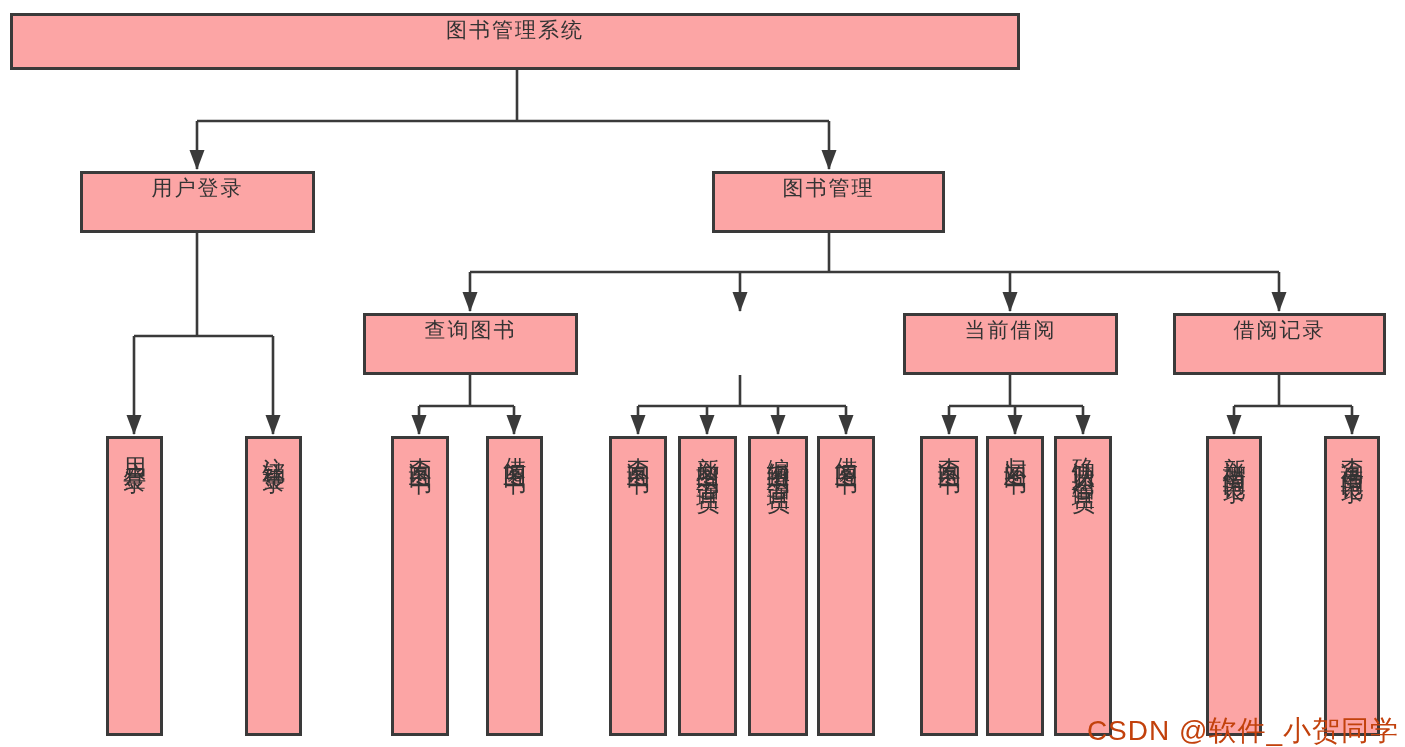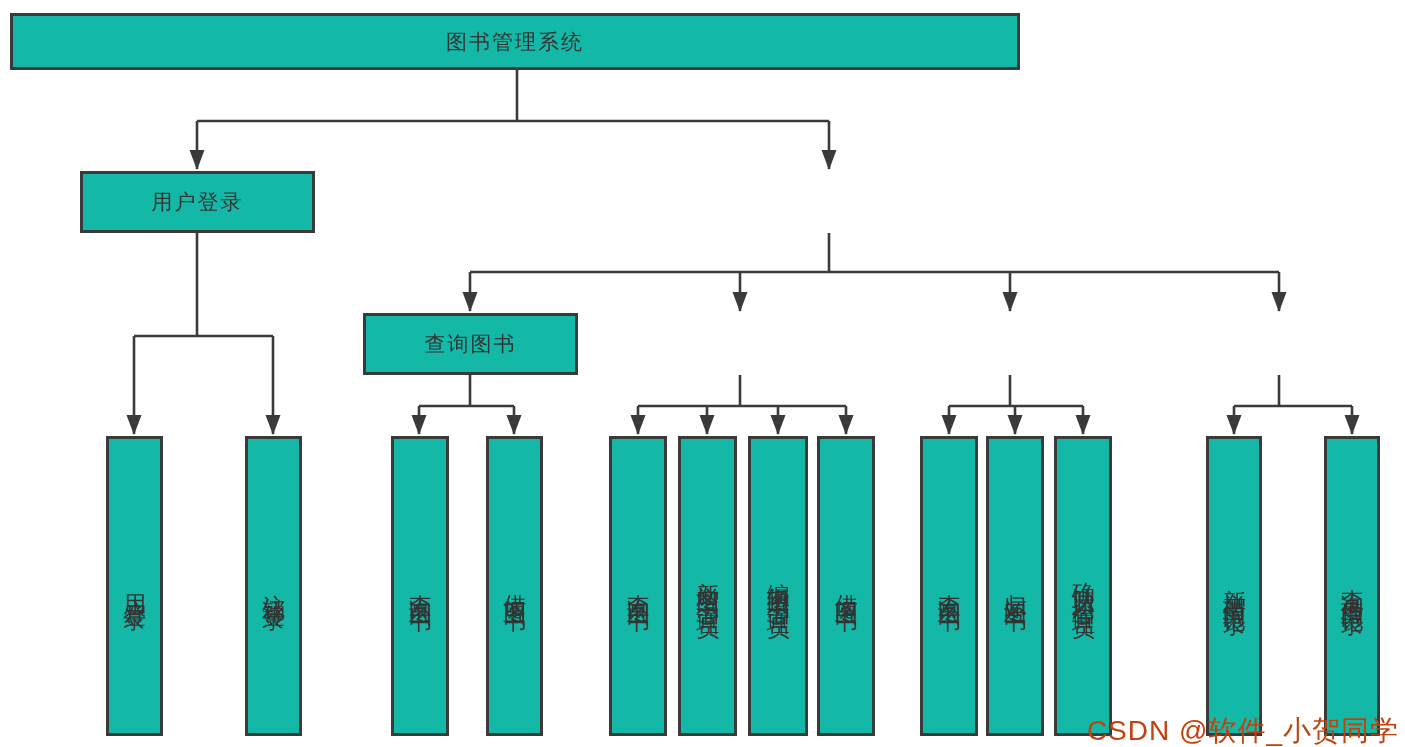--- a/index.html
+++ b/index.html
@@ -13,24 +13,24 @@
   }
   svg.connectors {
     position: absolute;
     left: 0; top: 0;
     width: 1405px; height: 747px;
     z-index: 1;
   }
   .node {
     position: absolute;
     box-sizing: border-box;
-    background: #14b8a6;
+    background: #fca5a5;
     border: 3px solid #3a3a3a;
     display: flex;
-    align-items: center;
+    align-items: flex-start;
     justify-content: center;
     color: #333333;
     z-index: 2;
   }
   .h-node { font-size: 21px; letter-spacing: 2px; }
   .v-node .lbl {
     writing-mode: vertical-rl;
     font-size: 23px;
     letter-spacing: 5px;
     line-height: 1.1;
@@ -101,23 +101,32 @@
     </g>
   </svg>
 
   <div class="node h-node" style="left:10px; top:13px; width:1010px; height:57px">
     <span class="lbl">图书管理系统</span>
   </div>
 
   <div class="node h-node" style="left:80px; top:171px; width:235px; height:62px">
     <span class="lbl">用户登录</span>
   </div>
+  <div class="node h-node" style="left:712px; top:171px; width:233px; height:62px">
+    <span class="lbl">图书管理</span>
+  </div>
 
   <div class="node h-node" style="left:363px; top:313px; width:215px; height:62px">
     <span class="lbl">查询图书</span>
+  </div>
+  <div class="node h-node" style="left:903px; top:313px; width:215px; height:62px">
+    <span class="lbl">当前借阅</span>
+  </div>
+  <div class="node h-node" style="left:1173px; top:313px; width:213px; height:62px">
+    <span class="lbl">借阅记录</span>
   </div>
 
   <div class="node v-node" style="left:106px; top:436px; width:57px; height:300px">
     <span class="lbl">用户登录</span>
   </div>
   <div class="node v-node" style="left:245px; top:436px; width:57px; height:300px">
     <span class="lbl">注销登录</span>
   </div>
 
   <div class="node v-node" style="left:391px; top:436px; width:58px; height:300px">

